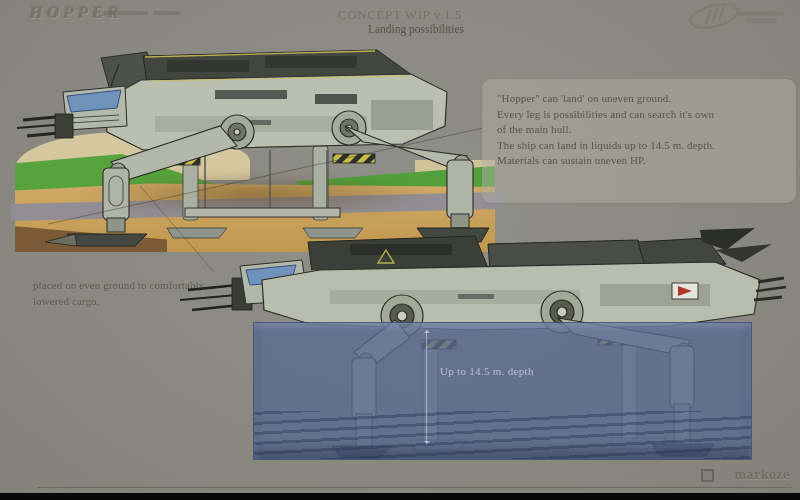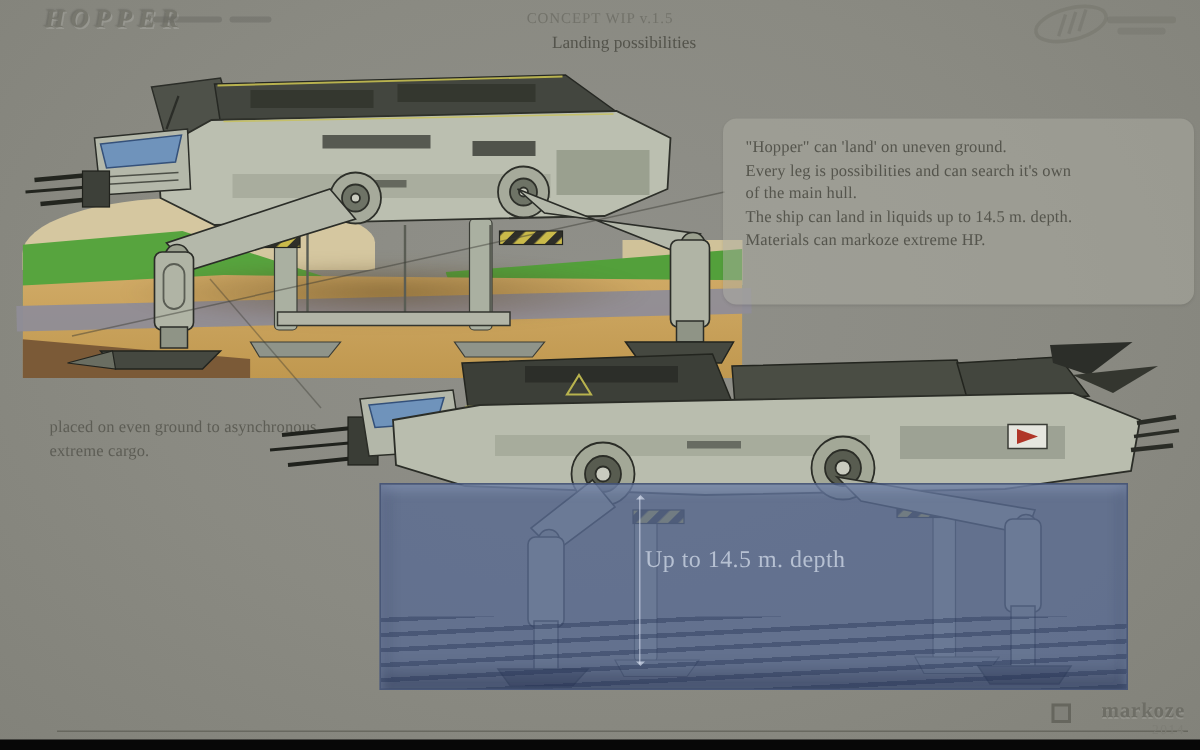--- a/index.html
+++ b/index.html
@@ -13,21 +13,21 @@
     position:absolute;left:30px;top:3px;
     font-style:italic;font-weight:bold;font-size:17px;letter-spacing:4px;
     color:#77776e;
     text-shadow:1px 1px 0 rgba(255,255,255,0.14), -1px -1px 1px rgba(40,40,35,0.22);
   }
   .brand-sub{position:absolute;left:102px;top:11px;display:flex;gap:5px;}
   .brand-sub i{display:block;height:4px;border-radius:2px;background:rgba(105,105,97,0.45);}
   .brand-sub i.b1{width:46px}.brand-sub i.b2{width:28px}
   .hdr-concept{
     position:absolute;left:0;top:7px;width:800px;text-align:center;
-    font-size:10px;letter-spacing:0.6px;color:#72726a;
+    font-size:13px;letter-spacing:0.6px;color:#72726a;
   }
   .hdr-sub{
     position:absolute;left:16px;top:23px;width:800px;text-align:center;
     font-size:11.5px;color:#54544c;
   }
   .emblem{position:absolute;left:688px;top:2px;width:104px;height:30px;}
   
   .scene-up{position:absolute;left:15px;top:30px;width:480px;height:222px;}
   .scene-up .hill{position:absolute;left:0;top:102px;width:235px;height:48px;background:#d5c7a0;border-radius:60% 70% 0 0/100% 80% 0 0;}
   .scene-up .hill2{position:absolute;left:400px;top:130px;width:80px;height:30px;background:#d0c299;}
@@ -56,21 +56,21 @@
     position:absolute;left:83px;top:94px;width:497px;height:136px;
     background:rgba(88,106,146,0.78);
     border:1px solid rgba(52,66,100,0.55);
     box-shadow:inset 0 4px 7px rgba(160,178,212,0.35), inset 0 -10px 12px rgba(22,32,58,0.35);
   }
   .water .ripples{position:absolute;left:0;bottom:0;width:100%;height:48px;background:repeating-linear-gradient(-3deg,rgba(32,46,80,0.38) 0 3px,rgba(0,0,0,0) 3px 10px);}
   .water .measure{position:absolute;left:172px;top:8px;height:112px;width:1px;background:rgba(218,226,242,0.55);}
   .water .measure:before,.water .measure:after{content:"";position:absolute;left:-2.5px;border:3px solid transparent;}
   .water .measure:before{top:-1px;border-bottom-color:rgba(218,226,242,0.65);border-top:none;}
   .water .measure:after{bottom:-1px;border-top-color:rgba(218,226,242,0.65);border-bottom:none;}
-  .water .depth{position:absolute;left:176px;top:42px;font-size:16px;color:#b6c0d2;letter-spacing:0.3px;}
+  .water .depth{position:absolute;left:186px;top:42px;font-size:11px;color:#b6c0d2;letter-spacing:0.3px;}
   
   .foot-line{position:absolute;left:38px;top:487px;width:754px;height:1px;background:rgba(68,68,60,0.45);}
   .credit{position:absolute;right:10px;top:467px;text-align:right;}
   .credit .row{display:flex;align-items:center;justify-content:flex-end;gap:20px;}
   .credit .sq{width:9px;height:9px;border:2px solid rgba(95,95,87,0.8);background:rgba(120,120,112,0.3);}
   .credit .name{font-size:14px;font-weight:bold;color:#6e6e66;letter-spacing:0.5px;text-shadow:0 1px 0 rgba(255,255,255,0.12);}
   .credit .year{font-size:9px;color:#7d7d75;margin-top:-2px;letter-spacing:1px;}
   .blackbar{position:absolute;left:0;bottom:0;width:800px;height:7px;background:#070707;}
 </style>
 </head>
@@ -184,27 +184,27 @@
     <line x1="483" y1="128" x2="48" y2="224" stroke="rgba(55,55,48,0.45)" stroke-width="1"></line>
     <line x1="140" y1="186" x2="214" y2="272" stroke="rgba(55,55,48,0.38)" stroke-width="1"></line>
   </svg>
 
   <div class="panel">
     <div class="txt">
       <div>"Hopper" can 'land' on uneven ground.</div>
       <div>Every leg is possibilities and can search it's own</div>
       <div>of the main hull.</div>
       <div>The ship can land in liquids up to 14.5 m. depth.</div>
-      <div>Materials can markoze extreme HP.</div>
+      <div>Materials can sustain uneven HP.</div>
     </div>
   </div>
 
   <div class="cargo-note">
-    <div>placed on even ground to asynchronous</div>
-    <div>extreme cargo.</div>
+    <div>placed on even ground to comfortably</div>
+    <div>lowered cargo.</div>
   </div>
 
   <div class="scene-dn">
     <svg width="628" height="240" viewBox="0 0 628 240">
       <defs>
         <pattern id="hz2" width="10" height="9" patternUnits="userSpaceOnUse" patternTransform="rotate(45)">
           <rect width="10" height="9" fill="#caba4a"></rect>
             <rect width="5" height="9" fill="#2e2e28"></rect>
         </pattern>
       </defs>

